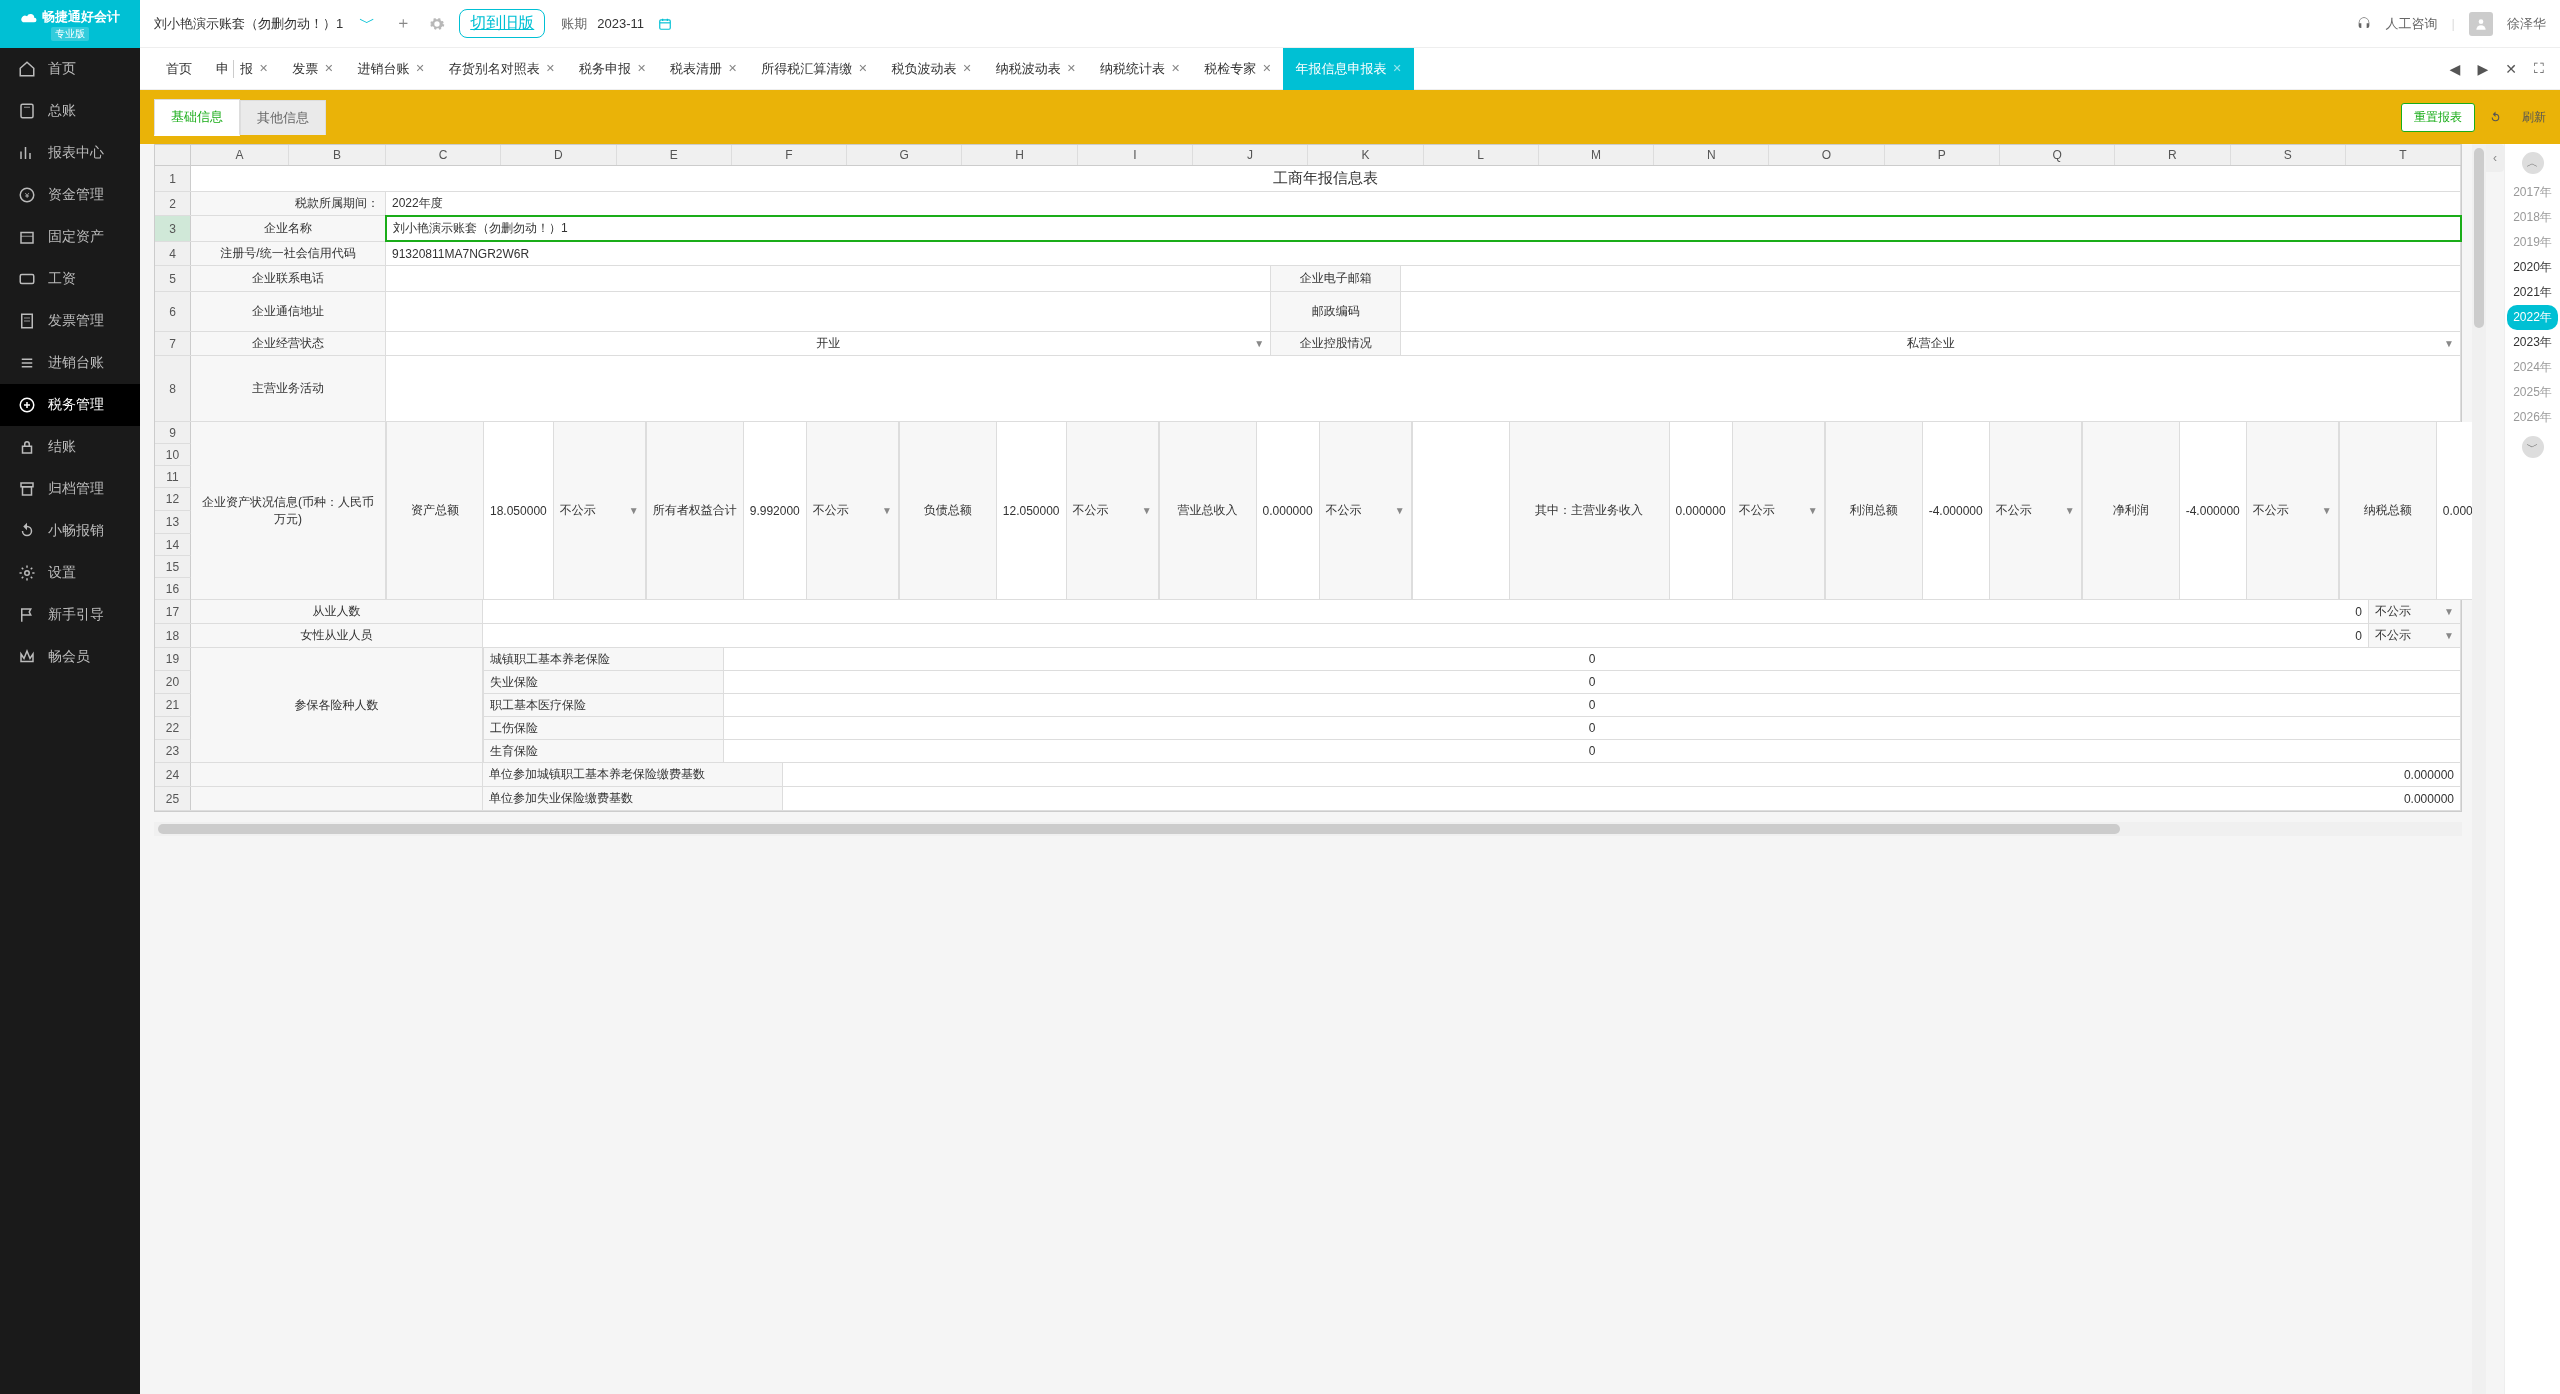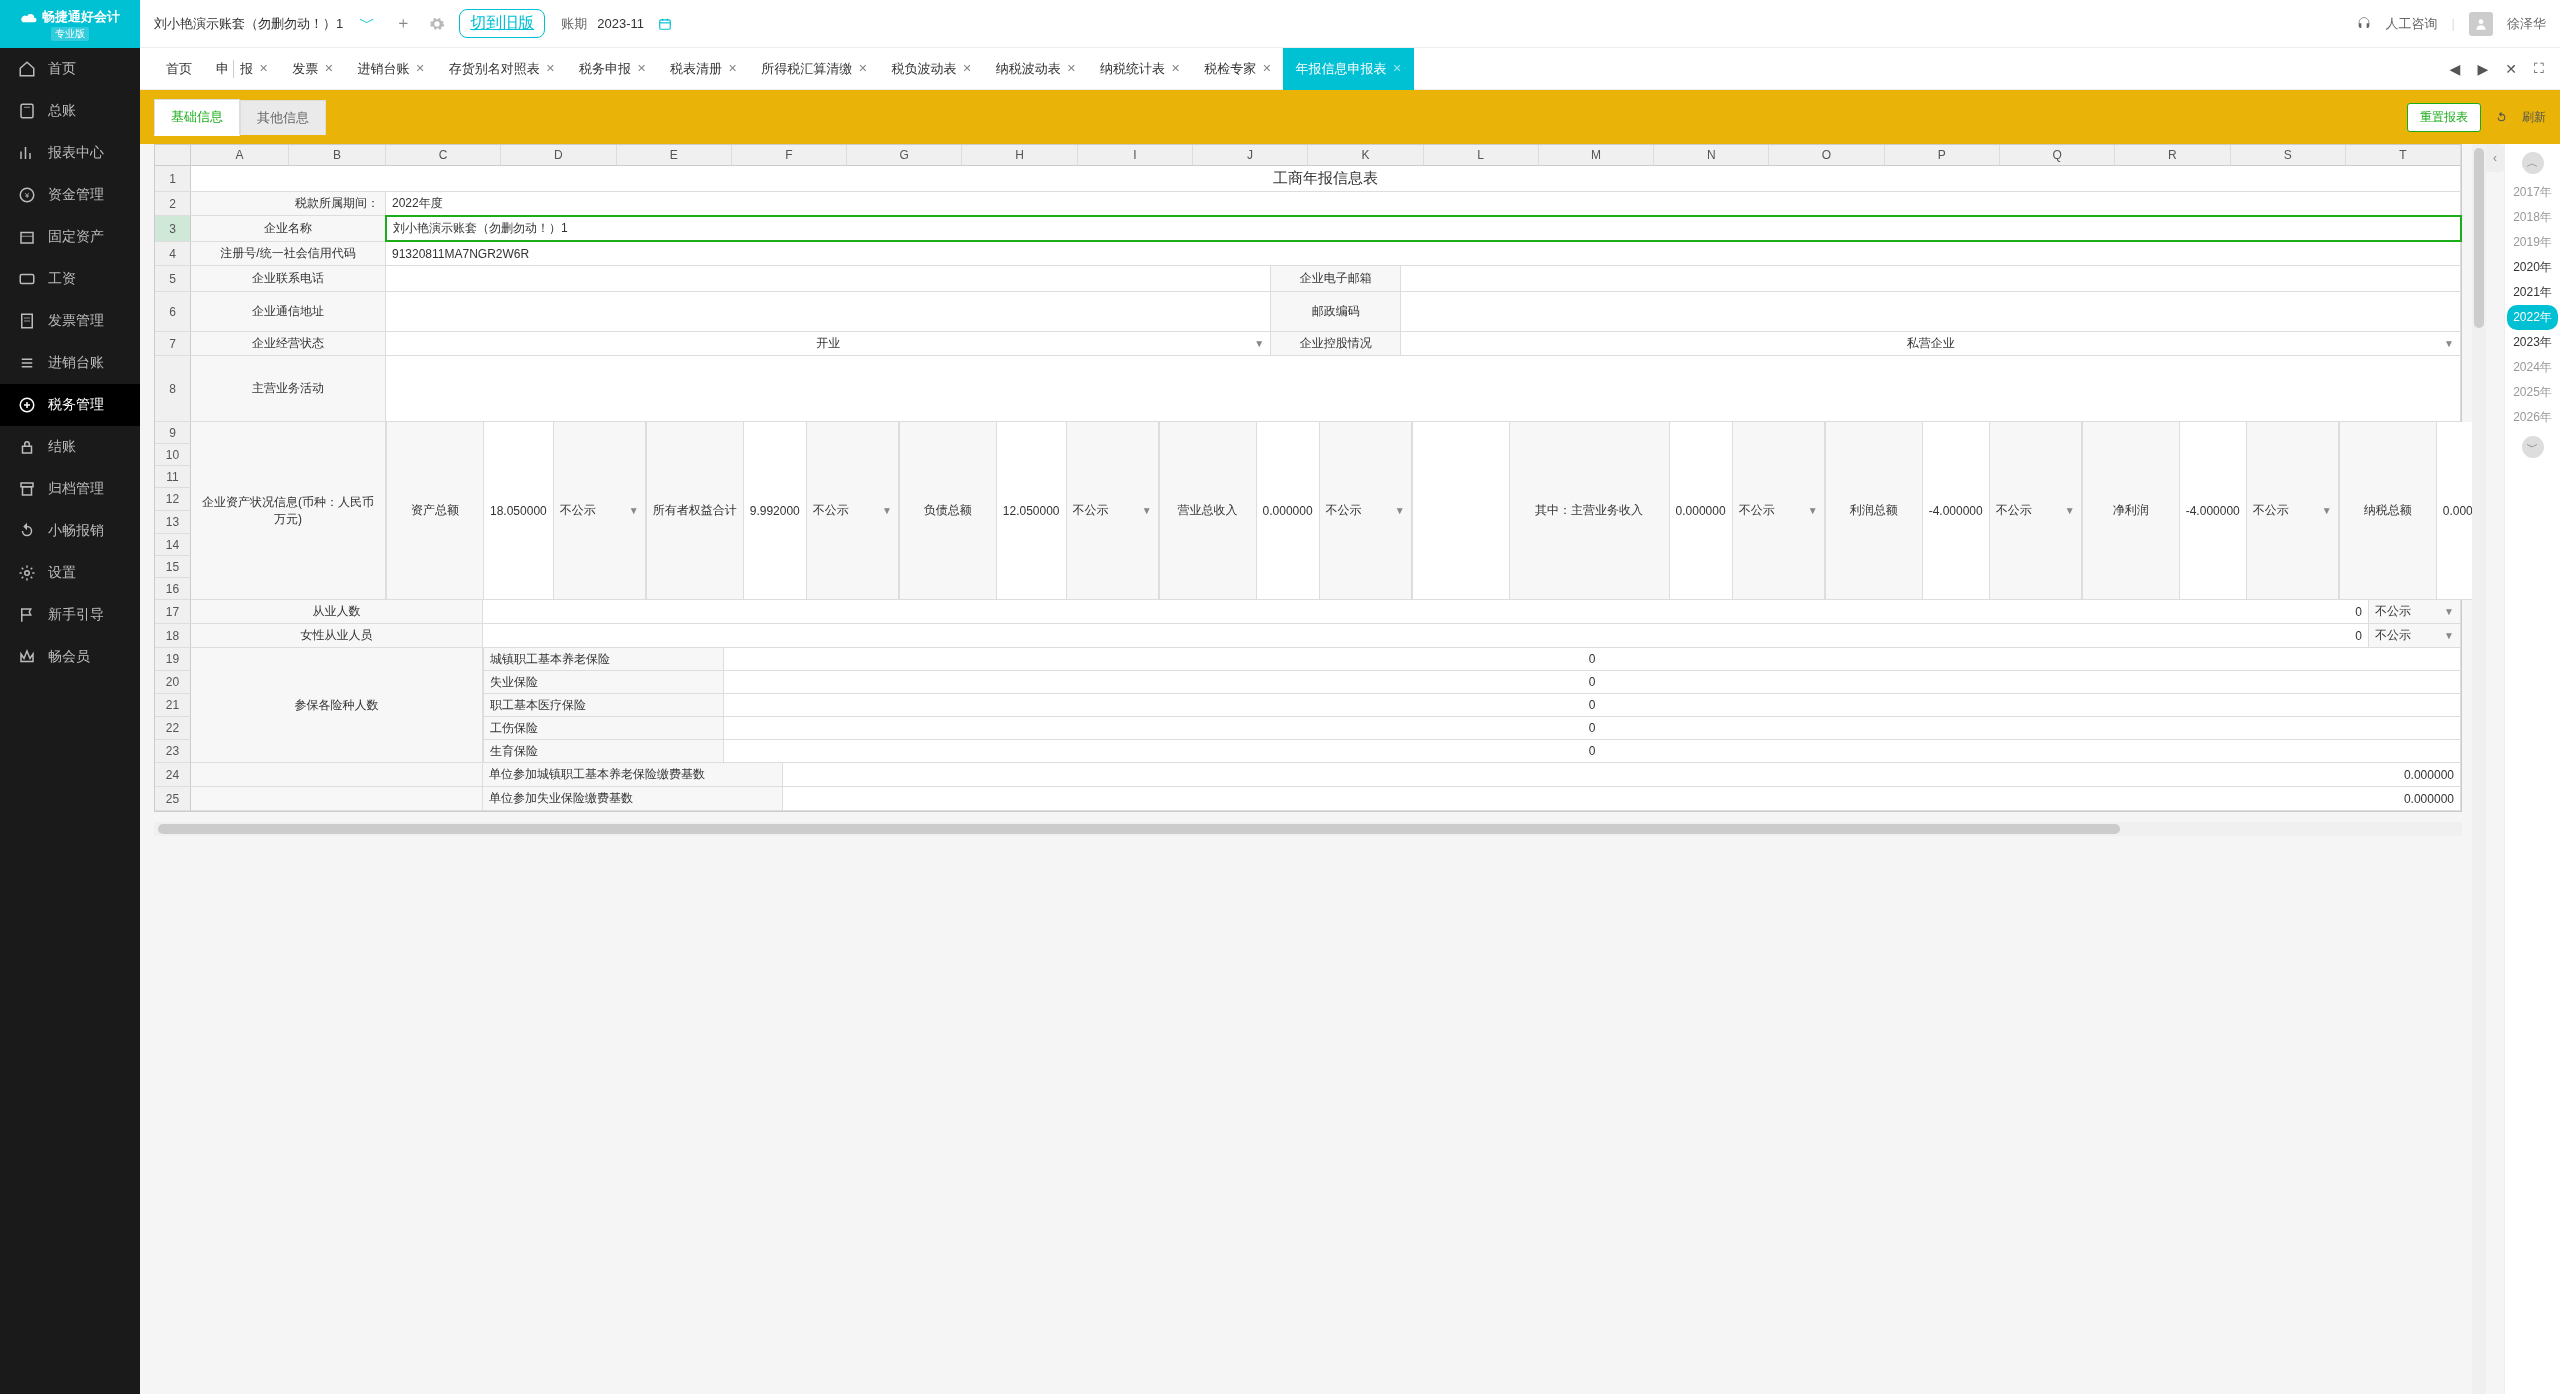--- a/index.html
+++ b/index.html
@@ -39,21 +39,21 @@
 .tab-nav { margin-left: auto; display: flex; align-items: center; gap: 6px; padding-right: 10px; }
 .tab-nav-btn { width: 22px; height: 22px; display: flex; align-items: center; justify-content: center; cursor: pointer; color: #555; font-size: 14px; }
 
 
 .toolbar { height: 54px; background: #eab308; display: flex; align-items: center; padding: 0 14px; }
 .sub-tab { padding: 8px 16px; font-size: 13px; background: #fff; color: #00c05a; border: 1px solid #ddd; border-bottom: none; cursor: pointer; }
 .sub-tab.inactive { background: #eaeaea; color: #666; border-top-right-radius: 0; }
 .sub-tab.first { color: #1aad19; border-bottom: 2px solid #fff; }
 .toolbar-spacer { flex: 1; }
 .reset-btn { color: #1aad19; border: 1px solid #1aad19; background: #fff; padding: 5px 12px; border-radius: 3px; font-size: 12px; cursor: pointer; margin-right: 14px; }
-.refresh-btn { display: flex; align-items: center; gap: 14px; color: #555; font-size: 12px; cursor: pointer; }
+.refresh-btn { display: flex; align-items: center; gap: 20px; color: #555; font-size: 12px; cursor: pointer; }
 
 
 .sheet-wrap { flex: 1; display: flex; min-height: 0; background: #f5f5f5; }
 .sheet-scroll { flex: 1; overflow: auto; position: relative; padding: 0 0 0 0; }
 .sheet { background: #fff; border: 1px solid #ccc; margin: 0 10px 10px 14px; }
 .col-headers { display: flex; background: #f0f0f0; border-bottom: 1px solid #ccc; }
 .corner { width: 36px; height: 20px; border-right: 1px solid #ccc; background: #f0f0f0; }
 .col-head { width: 48px; height: 20px; text-align: center; font-size: 12px; color: #555; border-right: 1px solid #ddd; line-height: 20px; }
 
 .sheet-body { }

